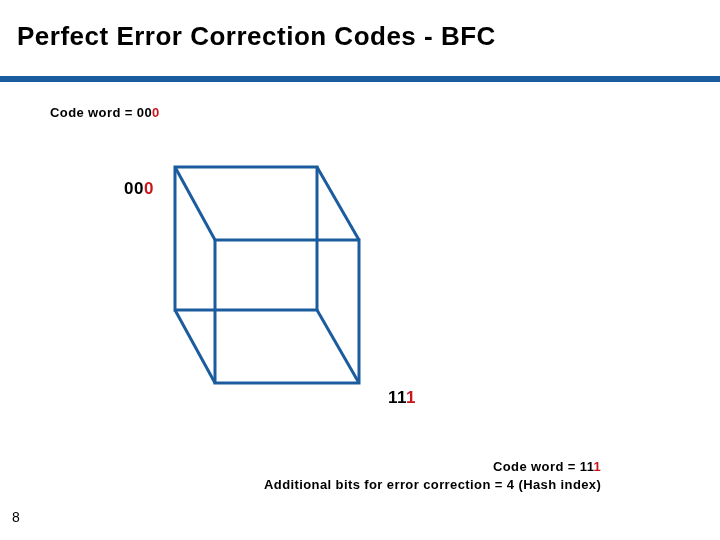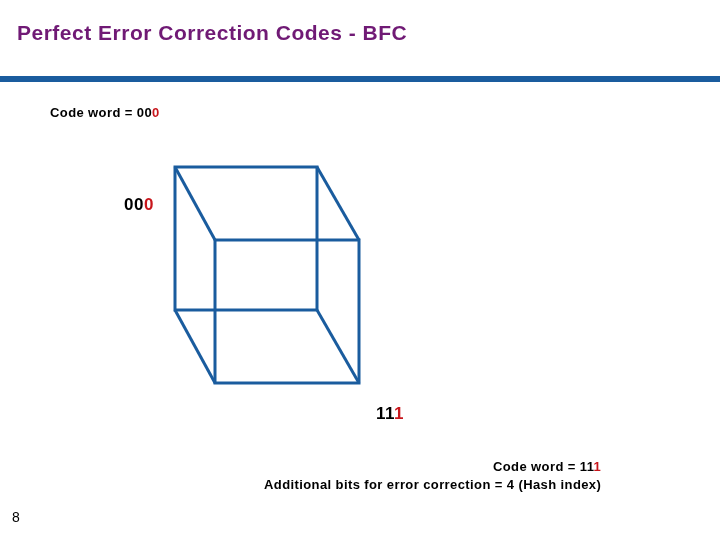--- a/index.html
+++ b/index.html
@@ -13,23 +13,23 @@
     width: 720px;
     height: 540px;
     background: #ffffff;
     overflow: hidden;
   }
   .title {
     position: absolute;
     left: 17px;
     top: 21px;
     margin: 0;
-    font-size: 21px;
+    font-size: 26px;
     font-weight: bold;
-    color: #701a75;
+    color: #000000;
     letter-spacing: 0.5px;
     white-space: nowrap;
   }
   .title-rule {
     position: absolute;
     left: 0;
     top: 76px;
     width: 720px;
     height: 6px;
     background: var(--accent-blue, #1A5C9E);
@@ -59,24 +59,23 @@
     stroke: var(--accent-blue, #1A5C9E);
     stroke-width: 3;
   }
   .vertex-label {
     position: absolute;
     font-size: 17px;
     font-weight: bold;
     color: #000000;
     letter-spacing: 0.5px;
     white-space: nowrap;
-    margin-top: 16px;
   }
   .label-000 { left: 124px; top: 179px; }
-  .label-111 { left: 376px; top: 388px; }
+  .label-111 { left: 388px; top: 388px; }
   .page-number {
     position: absolute;
     left: 12px;
     top: 509px;
     font-size: 14px;
     font-weight: normal;
     color: #000000;
   }
 </style>
 </head>

